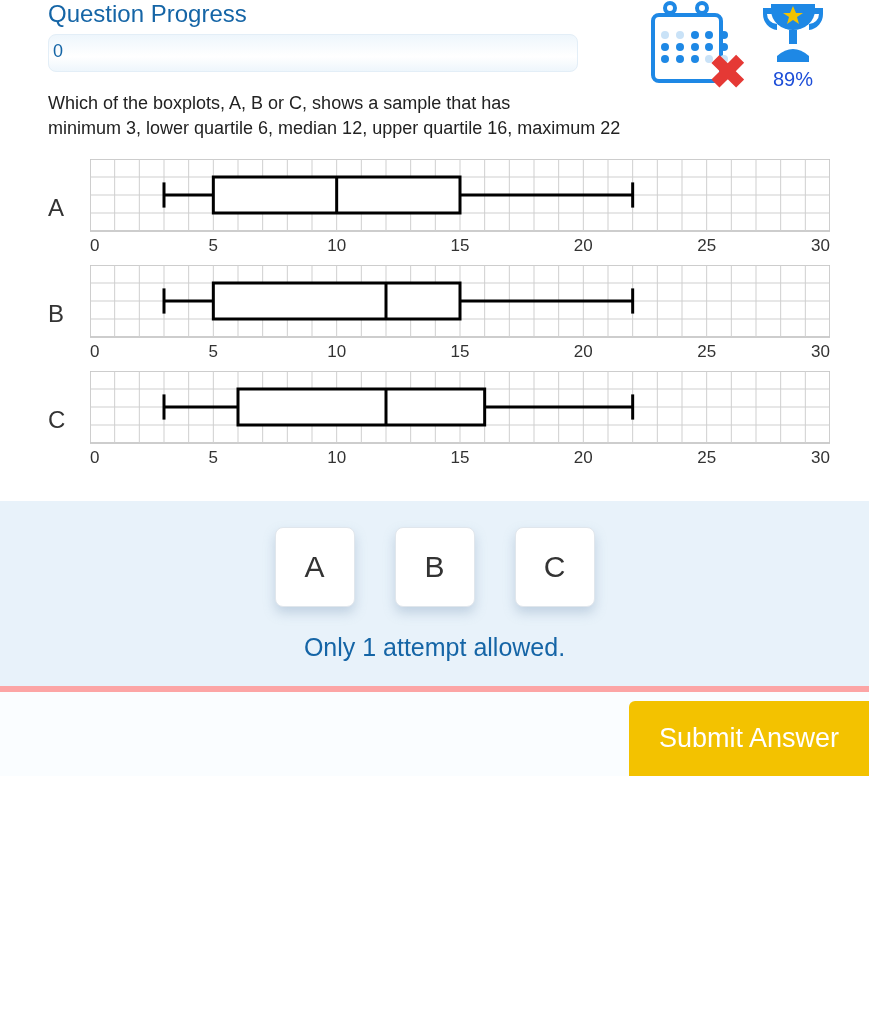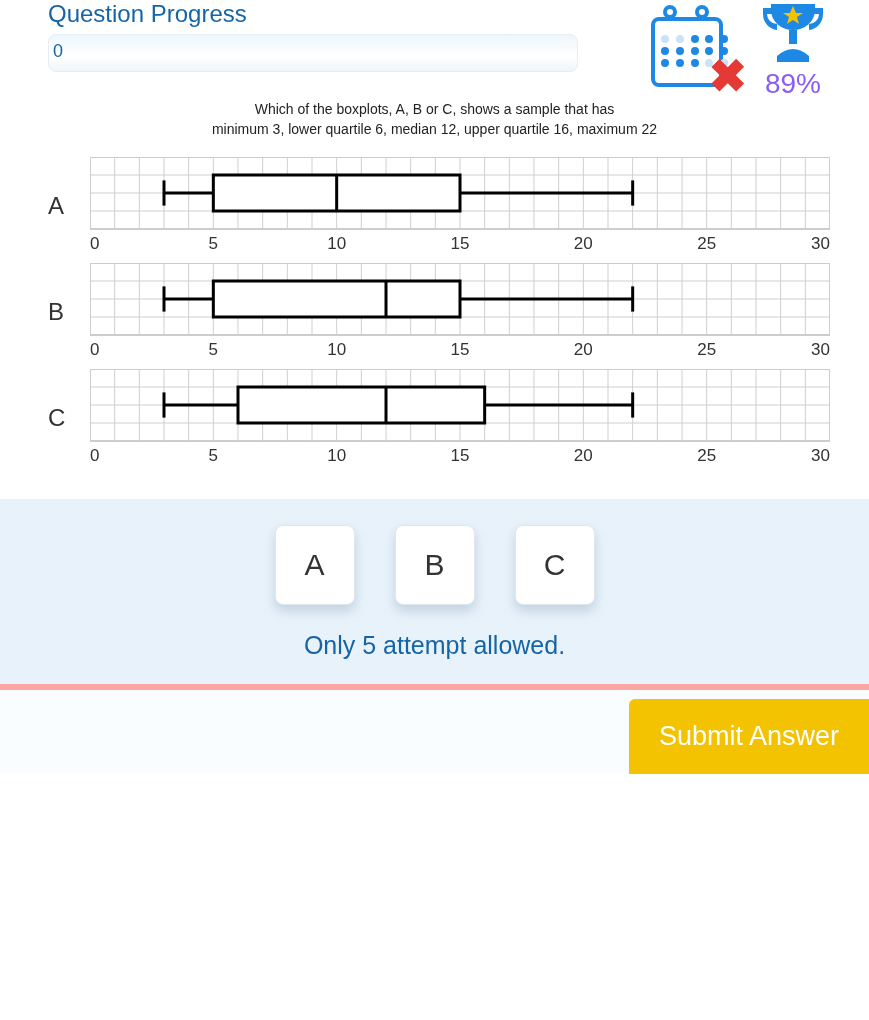--- a/index.html
+++ b/index.html
@@ -24,23 +24,23 @@
   .calendar-block { position:relative; width:86px; height:86px; }
   .cal-body { position:absolute; left:0; top:10px; width:72px; height:70px;
     border:4px solid #1e88e5; border-radius:8px; background:#fff; }
   .cal-ring { position:absolute; width:14px; height:14px; border:4px solid #1e88e5; border-radius:50%; background:#fff; top:-2px; }
   .cal-dots { position:absolute; top:28px; left:10px; right:6px; display:grid; grid-template-columns:repeat(5,1fr); gap:4px; }
   .cal-dot { width:8px; height:8px; border-radius:50%; background:#1e88e5; }
   .cal-dot.faded { background:#c9e2f7; }
   .red-x { position:absolute; right:-10px; bottom:-10px; color:#e53935; font-size:46px; font-weight:900; }
   .trophy-block { text-align:center; }
   .trophy-svg { width:72px; height:62px; }
-  .trophy-pct { color:#8b5cf6; font-size:28px; margin-top:2px; }
-
-  .question-text { padding: 0 48px 0 48px; font-size: 14px; line-height:1.4; color:#222;text-align:center; }
+  .trophy-pct { color:#1d4ed8; font-size:20px; margin-top:2px; }
+
+  .question-text { padding: 0 48px 0 48px; font-size: 18px; line-height:1.4; color:#222; }
 
   .plots { padding: 18px 10px 10px 48px; }
   .plot-row { display:flex; align-items:center; margin-bottom: 8px; }
   .plot-label { width:42px; font-size:24px; color:#333; }
   .plot-svg-wrap { }
   svg.boxplot { display:block; }
 
   .answer-panel { background:#e8f2fa; margin-top:14px; padding: 26px 0 24px 0; text-align:center; }
   .answer-tiles { display:flex; justify-content:center; gap:40px; margin-bottom:26px; }
   .tile {
@@ -286,21 +286,21 @@
       <div class="tile">
           <span>A</span>
         </div>
       <div class="tile">
           <span>B</span>
         </div>
       <div class="tile">
           <span>C</span>
         </div>
     </div>
-    <div class="attempt-msg">Only 5 attempt allowed.</div>
+    <div class="attempt-msg">Only 1 attempt allowed.</div>
   </div>
 
   <div class="footer-row">
     <button class="submit-btn">
       <span>Submit Answer</span>
     </button>
   </div>
 
 </div>
 

